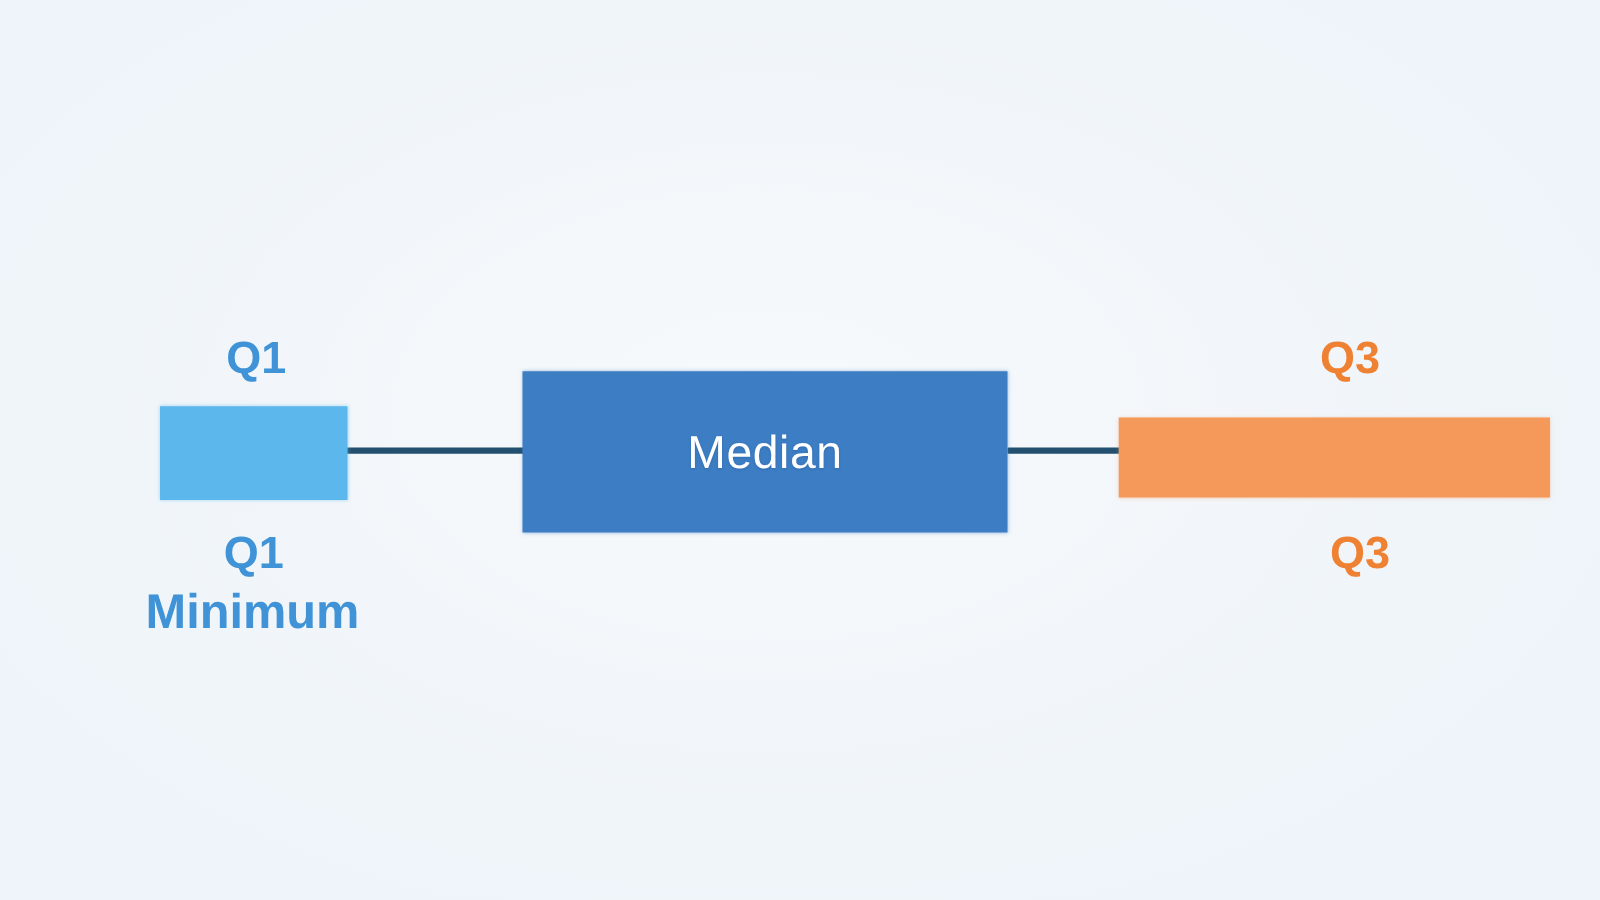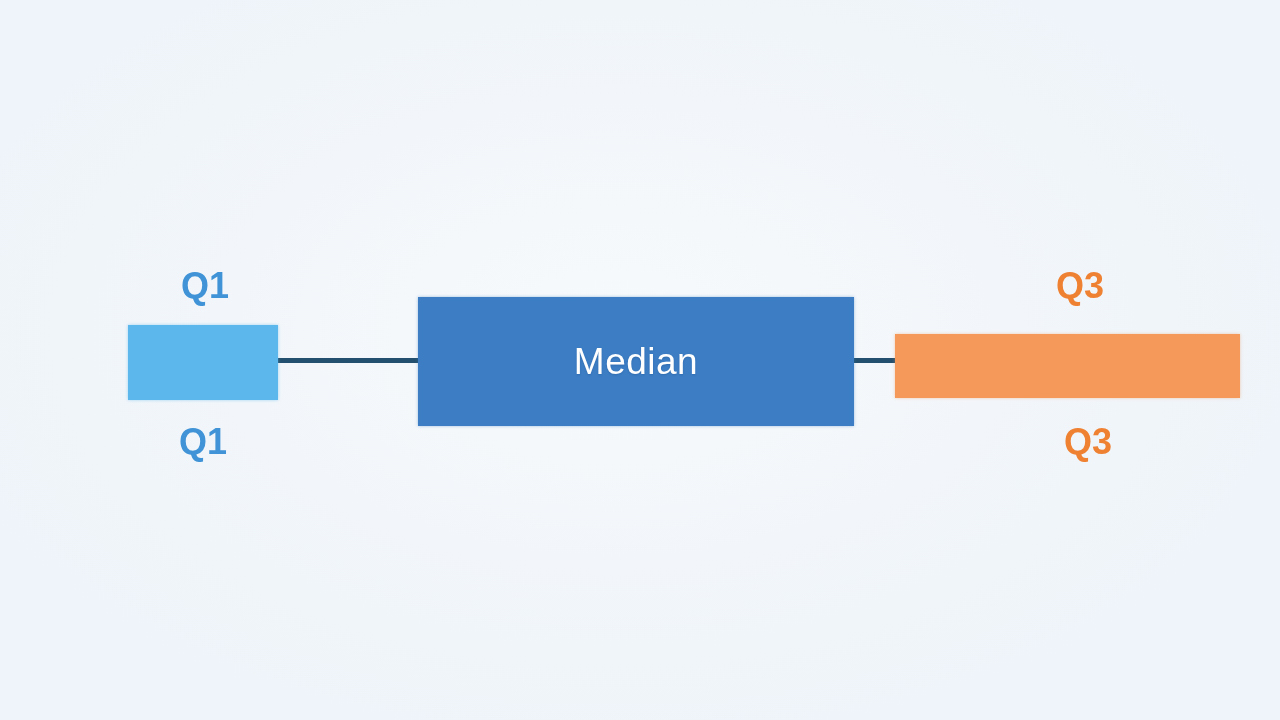--- a/index.html
+++ b/index.html
@@ -42,21 +42,21 @@
     left: 128px;
     top: 325px;
     width: 150px;
     height: 75px;
     background: #5bb7ec;
     box-shadow: 0 0 3px rgba(91,183,236,0.55);
   }
   .box-median {
     left: 418px;
     top: 297px;
-    width: 436px;
+    width: 388px;
     height: 129px;
     background: #3c7dc4;
     display: flex;
     align-items: center;
     justify-content: center;
     box-shadow: 0 0 3px rgba(60,125,196,0.45);
   }
   .box-q3 {
     left: 895px;
     top: 334px;
@@ -102,20 +102,21 @@
 
   <div class="whisker whisker-left"></div>
   <div class="whisker whisker-right"></div>
 
   <div class="label blue lbl-q1-top">Q1</div>
 
   <div class="box box-q1"></div>
 
   <div class="label blue lbl-q1-bottom">Q1</div>
 
+  <div class="label blue lbl-minimum">Minimum</div>
 
   <div class="box box-median">
     <span class="median-label">Median</span>
   </div>
 
   <div class="label orange lbl-q3-top">Q3</div>
 
   <div class="box box-q3"></div>
 
   <div class="label orange lbl-q3-bottom">Q3</div>

